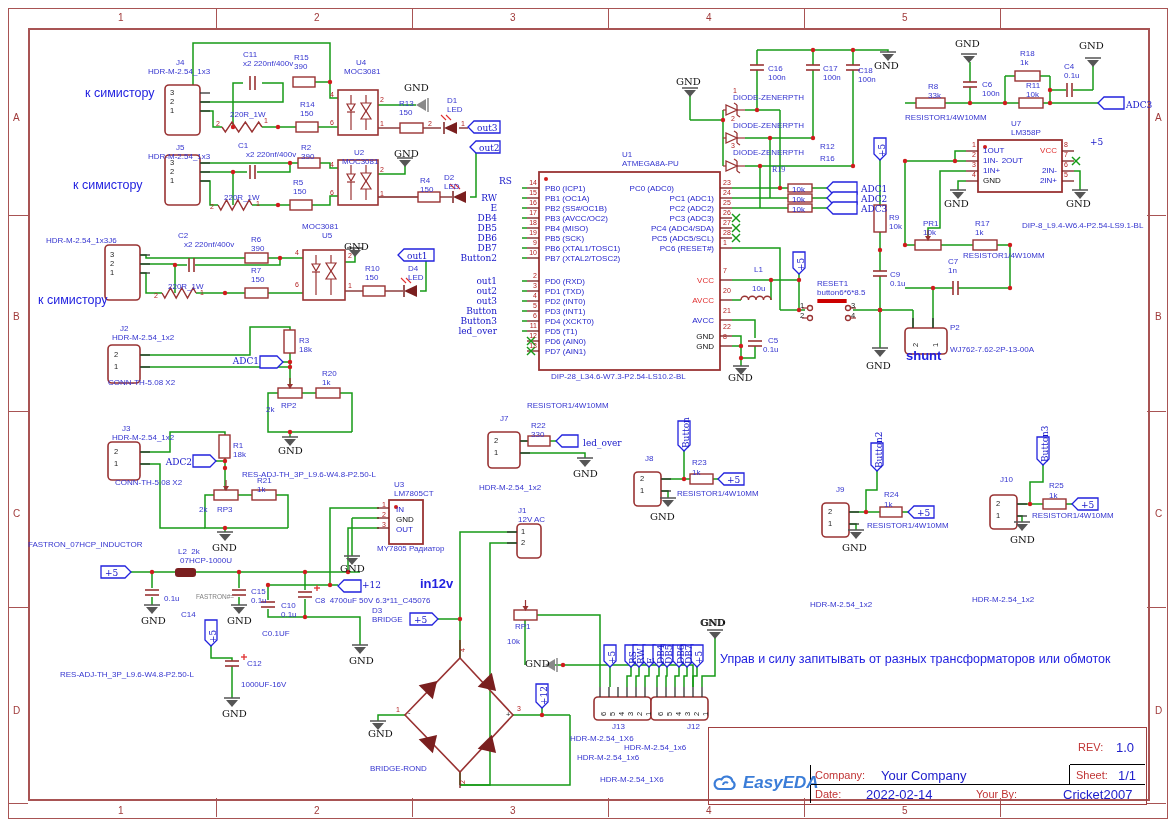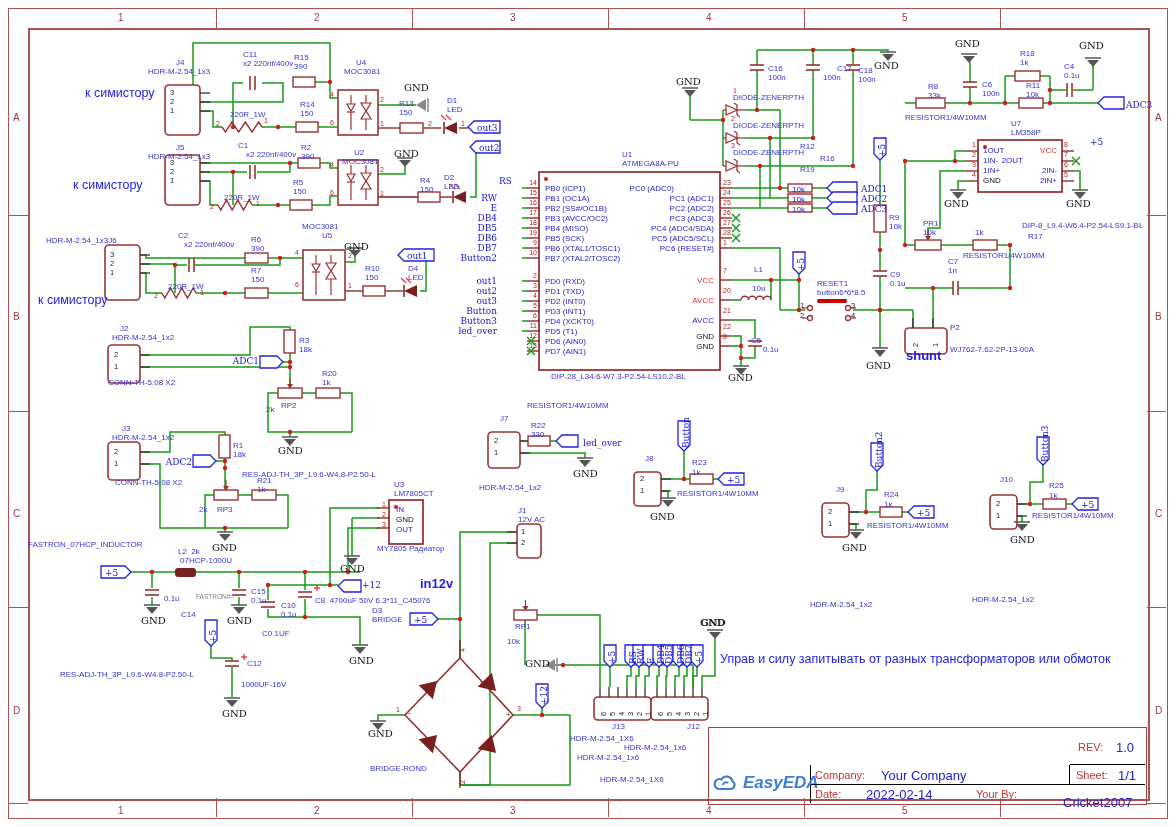--- a/index.html
+++ b/index.html
@@ -957,36 +957,36 @@
       <span class="lb lb-n ar" style="left: 497px; top: 243px;">DB7</span>
       <span class="lb lb-n ar" style="left: 497px; top: 253px;">Button2</span>
       <span class="lb lb-n ar" style="left: 497px; top: 276px;">out1</span>
       <span class="lb lb-n ar" style="left: 497px; top: 286px;">out2</span>
       <span class="lb lb-n ar" style="left: 497px; top: 296px;">out3</span>
       <span class="lb lb-n ar" style="left: 497px; top: 306px;">Button</span>
       <span class="lb lb-n ar" style="left: 497px; top: 316px;">Button3</span>
       <span class="lb lb-n ar" style="left: 497px; top: 326px;">led_over</span>
       <span class="lb lb-b" style="left: 754px; top: 265px;">L1</span>
       <span class="lb lb-b" style="left: 752px; top: 284px;">10u</span>
-      <span class="lb lb-b" style="left: 751px; top: 336px;">C5</span>
+      <span class="lb lb-b" style="left: 768px; top: 336px;">C5</span>
       <span class="lb lb-b" style="left: 763px; top: 345px;">0.1u</span>
       <span class="lb lb-K" style="left: 728px; top: 372px;">GND</span>
       <span class="lb lb-K" style="left: 676px; top: 76px;">GND</span>
       <span class="lb lb-r" style="left: 733px; top: 87px;">1</span>
       <span class="lb lb-b" style="left: 733px; top: 93px;">DIODE-ZENERPTH</span>
       <span class="lb lb-r" style="left: 731px; top: 115px;">2</span>
       <span class="lb lb-b" style="left: 733px; top: 121px;">DIODE-ZENERPTH</span>
       <span class="lb lb-r" style="left: 731px; top: 142px;">3</span>
       <span class="lb lb-b" style="left: 733px; top: 148px;">DIODE-ZENERPTH</span>
-      <span class="lb lb-b" style="left: 800px; top: 142px;">R12</span>
+      <span class="lb lb-b" style="left: 820px; top: 142px;">R12</span>
       <span class="lb lb-b" style="left: 820px; top: 154px;">R16</span>
-      <span class="lb lb-b" style="left: 800px; top: 165px;">R19</span>
+      <span class="lb lb-b" style="left: 772px; top: 165px; font-family: Liberation Serif, serif;">R19</span>
       <span class="lb lb-b" style="left: 768px; top: 64px;">C16</span>
       <span class="lb lb-b" style="left: 768px; top: 73px;">100n</span>
-      <span class="lb lb-b" style="left: 823px; top: 64px; margin-left: 14px;">C17</span>
+      <span class="lb lb-b" style="left: 823px; top: 64px;">C17</span>
       <span class="lb lb-b" style="left: 823px; top: 73px;">100n</span>
       <span class="lb lb-b" style="left: 858px; top: 66px;">C18</span>
       <span class="lb lb-b" style="left: 858px; top: 75px;">100n</span>
       <span class="lb lb-K" style="left: 874px; top: 60px;">GND</span>
       <span class="lb lb-bl" style="left: 792px; top: 185px;">10k</span>
       <span class="lb lb-bl" style="left: 792px; top: 195px;">10k</span>
       <span class="lb lb-bl" style="left: 792px; top: 205px;">10k</span>
       <span class="lb lb-n" style="left: 861px; top: 184px;">ADC1</span>
       <span class="lb lb-n" style="left: 861px; top: 194px;">ADC2</span>
       <span class="lb lb-n" style="left: 861px; top: 204px;">ADC3</span>
@@ -1024,21 +1024,21 @@
       <span class="lb lb-r" style="left: 1064px; top: 141px;">8</span>
       <span class="lb lb-r" style="left: 1064px; top: 151px;">7</span>
       <span class="lb lb-r" style="left: 1064px; top: 161px;">6</span>
       <span class="lb lb-r" style="left: 1064px; top: 171px;">5</span>
       <span class="lb lb-n" style="left: 1090px; top: 137px;">+5</span>
       <span class="lb lb-K" style="left: 944px; top: 198px;">GND</span>
       <span class="lb lb-K" style="left: 1066px; top: 198px;">GND</span>
       <span class="lb lb-b" style="left: 1022px; top: 221px;">DIP-8_L9.4-W6.4-P2.54-LS9.1-BL</span>
       <span class="lb lb-b" style="left: 923px; top: 219px;">PR1</span>
       <span class="lb lb-b" style="left: 923px; top: 228px;">10k</span>
-      <span class="lb lb-b" style="left: 1028px; top: 219px; margin-top: 13px;">R17</span>
+      <span class="lb lb-b" style="left: 975px; top: 219px;">R17</span>
       <span class="lb lb-b" style="left: 975px; top: 228px;">1k</span>
       <span class="lb lb-b" style="left: 963px; top: 251px;">RESISTOR1/4W10MM</span>
       <span class="lb lb-b" style="left: 948px; top: 257px;">C7</span>
       <span class="lb lb-b" style="left: 948px; top: 266px;">1n</span>
       <span class="lb lb-b" style="left: 817px; top: 279px;">RESET1</span>
       <span class="lb lb-b" style="left: 817px; top: 288px;">button6*6*8.5</span>
       <span class="lb lb-k" style="left: 800px; top: 301px;">1</span>
       <span class="lb lb-k" style="left: 800px; top: 311px;">2</span>
       <span class="lb lb-k" style="left: 851px; top: 301px;">3</span>
       <span class="lb lb-k" style="left: 851px; top: 311px;">4</span>
@@ -1075,16 +1075,16 @@
       <span class="tval lb" style="left:70px;top:3px;">Your Company</span>
     </div>
     <div class="cell" style="left:361px;top:37px;width:75px;height:20px;border-bottom:1.5px solid;">
       <span class="tlab lb" style="left:6px;top:4px;font-size:11px;">Sheet:</span>
       <span class="tval lb" style="left:48px;top:3px;">1/1</span>
     </div>
     <div class="cell" style="left:102px;top:57px;width:334px;height:18px;">
       <span class="tlab lb" style="left:4px;top:3px;font-size:11px;">Date:</span>
       <span class="tval lb" style="left:55px;top:2px;">2022-02-14</span>
       <span class="tlab lb" style="left:165px;top:3px;font-size:11px;">Your By:</span>
-      <span class="tval lb" style="left:252px;top:2px;margin-top:8px;">Cricket2007</span>
+      <span class="tval lb" style="left:252px;top:2px;">Cricket2007</span>
     </div>
   </div>
 </div>
 
 </body></html>

